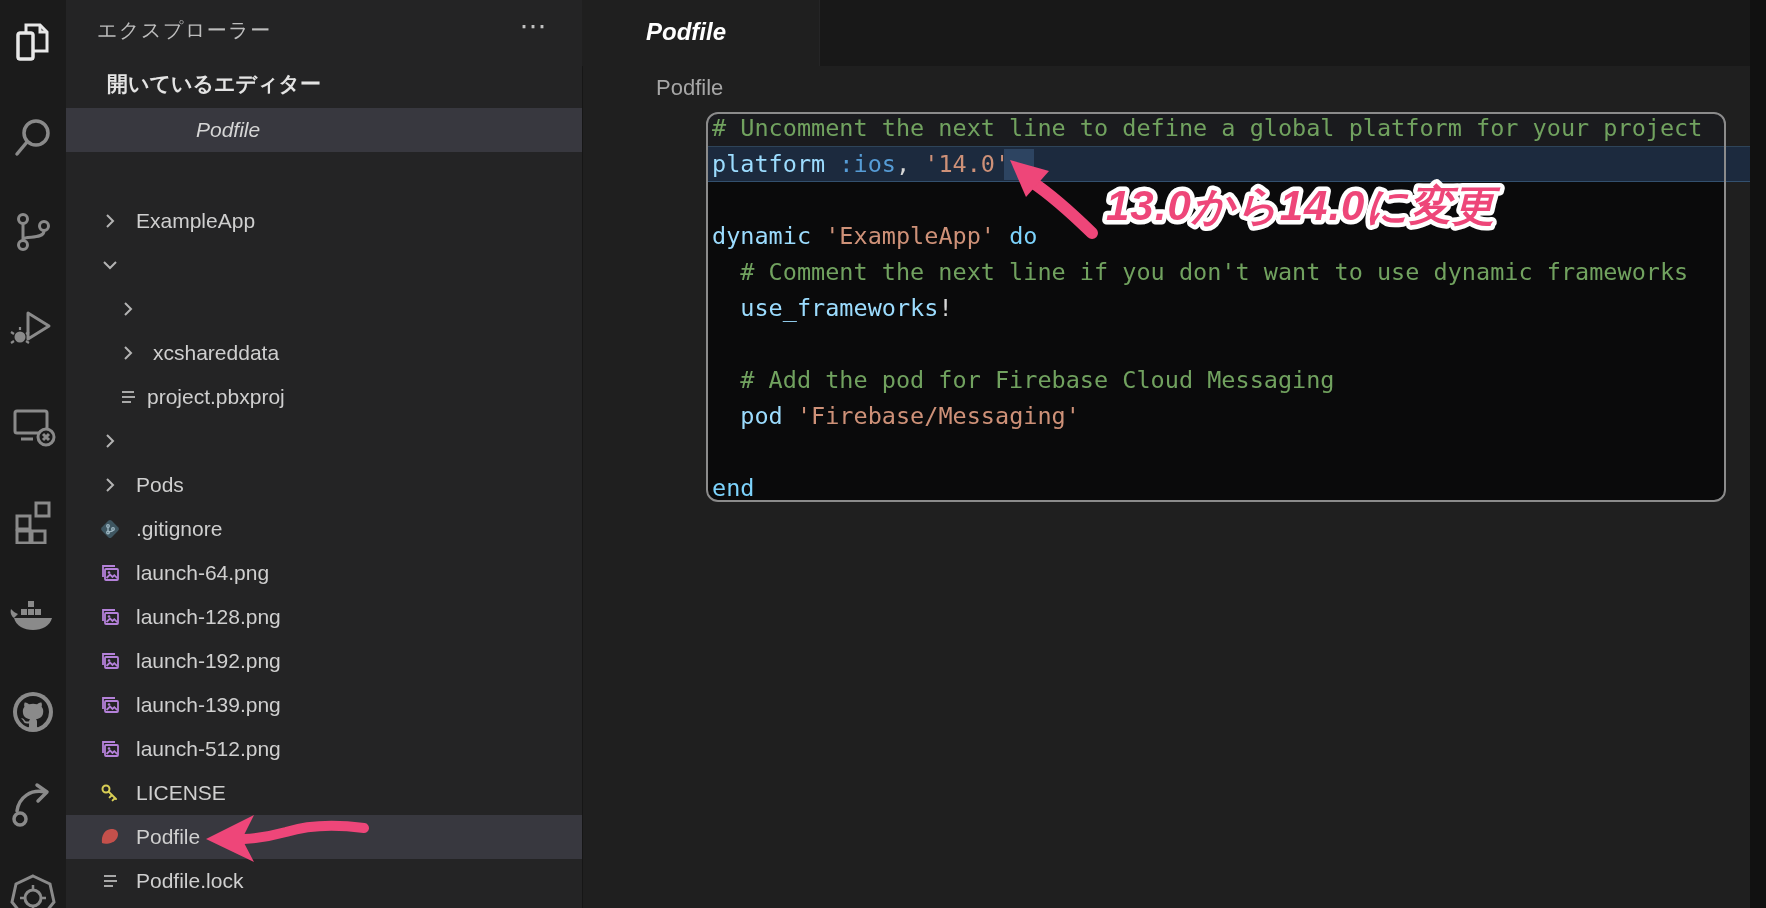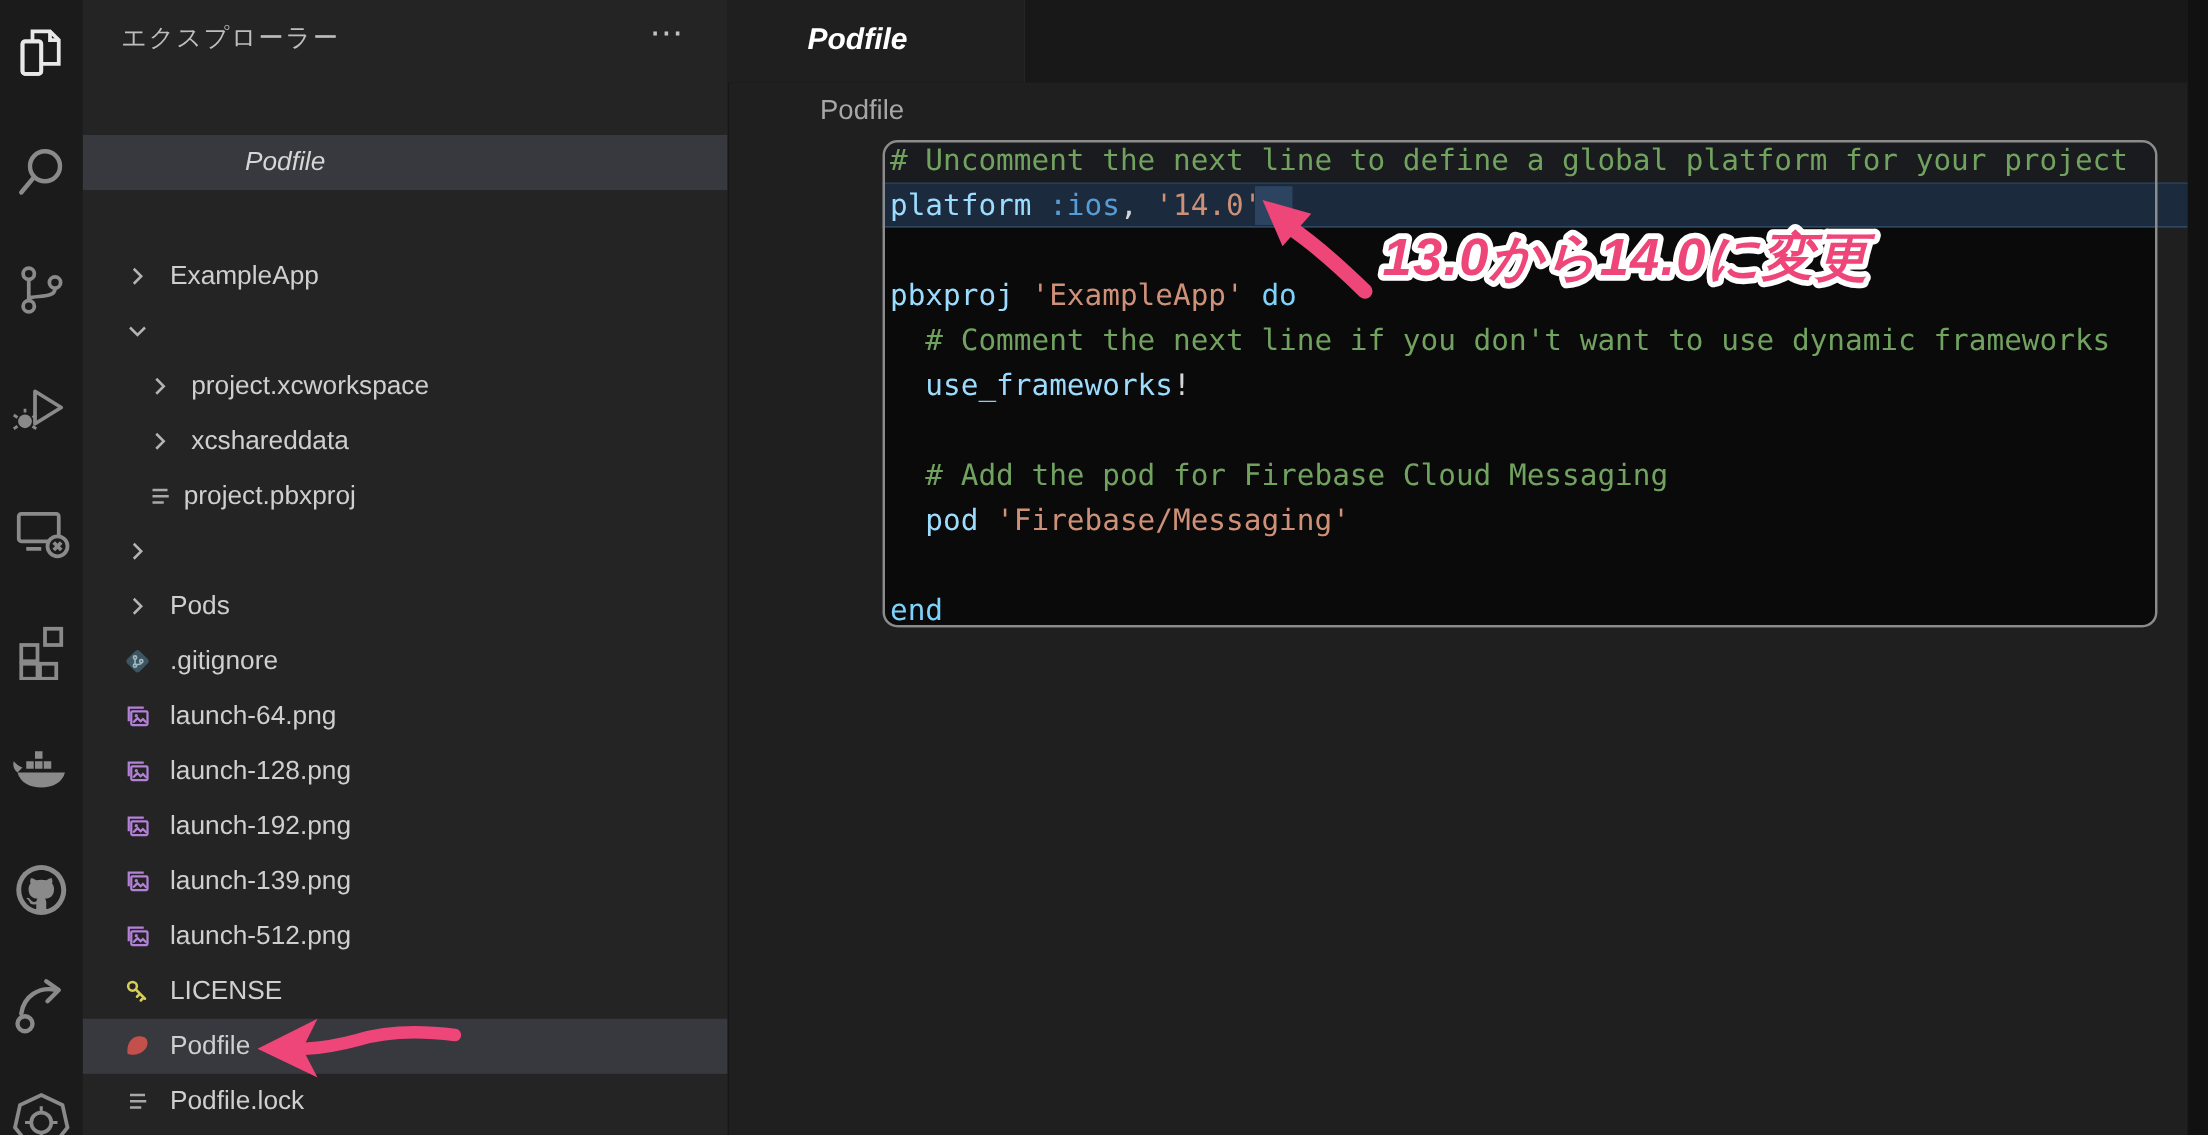--- a/index.html
+++ b/index.html
@@ -162,20 +162,21 @@
         </svg>
       </div>
     </div>
 
   <div id="sidebar" class="abs">
     <div class="sb-title">エクスプローラー</div>
     <div class="sb-dots">⋯</div>
 
     <div class="sb-header" style="top:62px;">
       <span class="ticon"></span>
+      <span class="hlabel">開いているエディター</span>
     </div>
 
     <div class="oe-row row-hl">
       <span class="ticon oe-close"></span>
       <span class="ticon oe-ruby"></span>
       <span class="oe-label">Podfile</span>
     </div>
 
 
     <div id="tree">
@@ -193,21 +194,20 @@
               <path d="M5 8l6 6 6-6"></path>
             </svg>
           </span>
         </div>
         <div class="tree-row" style="top: 287px;">
           <span class="ticon" style="left: 51px;">
             <svg viewBox="0 0 22 22" fill="none" stroke="#B3B3B3" stroke-width="2">
               <path d="M8 5l6 6-6 6"></path>
             </svg>
           </span>
-          <span class="tlabel" style="left: 87px;">project.xcworkspace</span>
         </div>
         <div class="tree-row" style="top: 331px;">
           <span class="ticon" style="left: 51px;">
             <svg viewBox="0 0 22 22" fill="none" stroke="#B3B3B3" stroke-width="2">
               <path d="M8 5l6 6-6 6"></path>
             </svg>
           </span>
           <span class="tlabel" style="left: 87px;">xcshareddata</span>
         </div>
         <div class="tree-row" style="top: 375px;">
@@ -359,21 +359,21 @@
       <div class="gut-num mono" style="top: 506px;">12</div>
     </div>
   <div id="code-box-bg" class="abs"></div>
   <div id="code-box-row1" class="abs"></div>
   <div id="active-line" class="abs"></div>
   <div id="sel-rect" class="abs"></div>
   <div id="code-box-border" class="abs"></div>
   <div id="code">
       <div class="code-line mono" style="top: 110px;"><span class="tk-comment"># Uncomment the next line to define a global platform for your project</span></div>
       <div class="code-line mono" style="top: 146px;"><span class="tk-kw">platform</span><span class="tk-punc"> </span><span class="tk-sym">:ios</span><span class="tk-punc">, </span><span class="tk-str">'14.0'</span></div>
-      <div class="code-line mono" style="top: 218px;"><span class="tk-kw">pbxproj</span><span class="tk-punc"> </span><span class="tk-str">'ExampleApp'</span><span class="tk-punc"> </span><span class="tk-kw2">do</span></div>
+      <div class="code-line mono" style="top: 218px;"><span class="tk-kw">dynamic</span><span class="tk-punc"> </span><span class="tk-str">'ExampleApp'</span><span class="tk-punc"> </span><span class="tk-kw2">do</span></div>
       <div class="code-line mono" style="top: 254px;"><span class="tk-comment">  # Comment the next line if you don't want to use dynamic frameworks</span></div>
       <div class="code-line mono" style="top: 290px;"><span class="tk-punc">  </span><span class="tk-kw">use_frameworks</span><span class="tk-punc">!</span></div>
       <div class="code-line mono" style="top: 362px;"><span class="tk-comment">  # Add the pod for Firebase Cloud Messaging</span></div>
       <div class="code-line mono" style="top: 398px;"><span class="tk-punc">  </span><span class="tk-kw">pod</span><span class="tk-punc"> </span><span class="tk-str">'Firebase/Messaging'</span></div>
       <div class="code-line mono" style="top: 470px;"><span class="tk-kw2">end</span></div>
     </div>
 
   <svg id="annotation" class="abs" viewBox="0 0 1766 908" xmlns="http://www.w3.org/2000/svg">
     <path class="ann-pink-stroke" d="M1092 233 Q1056 198 1032 182" fill="none" stroke-width="12" stroke-linecap="round" stroke="#EE4679"></path>
     <polygon class="ann-pink-fill" points="1010,160 1049,171 1026,197" fill="#EE4679"></polygon>

